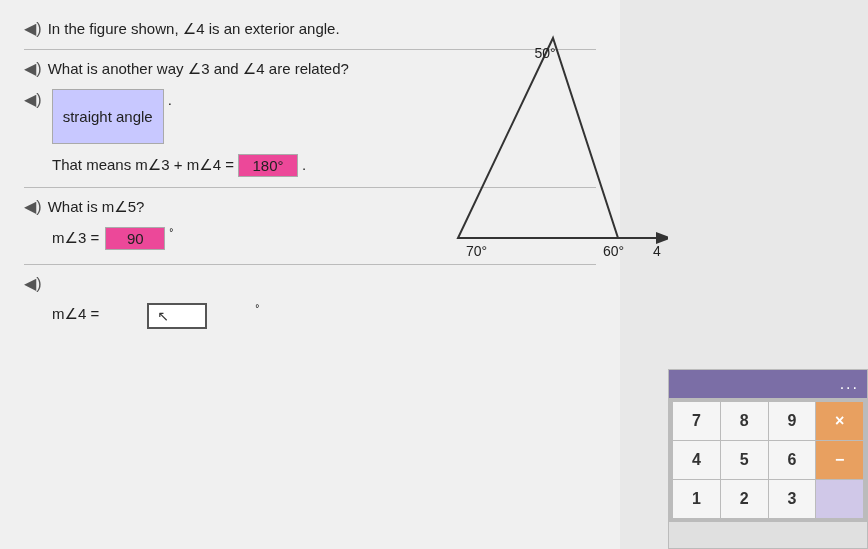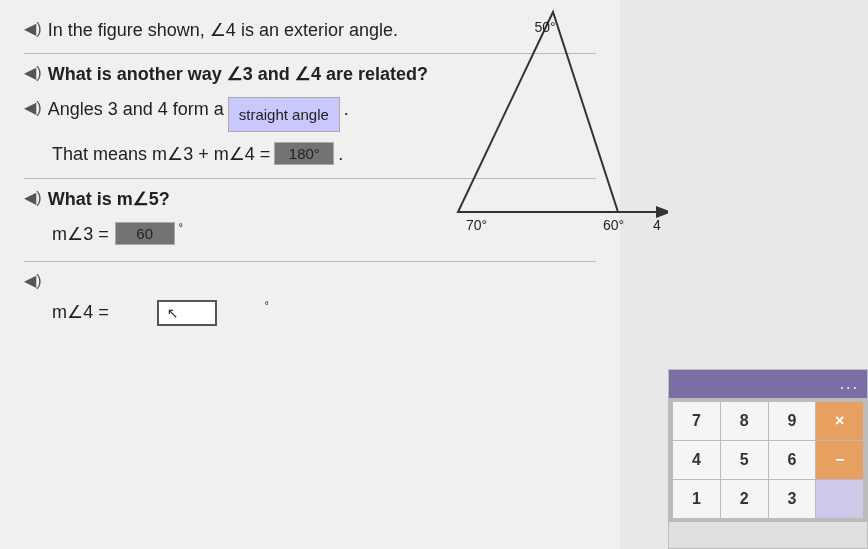--- a/index.html
+++ b/index.html
@@ -28,55 +28,55 @@
     }
 
     .speaker-icon {
       color: #555;
       font-size: 16px;
       margin-right: 6px;
       margin-top: 1px;
     }
 
     .question-text {
-      font-size: 18px;
+      font-size: 15px;
       color: #222;
       line-height: 1.4;
     }
 
     .question-text strong {
-      font-weight: bold;
+      font-weight: normal;
     }
 
     .divider {
       border: none;
       border-top: 1px solid #bbb;
       margin: 8px 0;
     }
 
     .indent-row {
       display: flex;
       align-items: flex-start;
       margin-left: 28px;
       margin-bottom: 8px;
     }
 
     .filled-box {
       background: #c8c8ff;
       border: 1px solid #aaa;
-      padding: 8px 10px;
+      padding: 18px 10px;
       font-size: 15px;
       color: #222;
       margin: 0 4px;
       min-width: 110px;
       text-align: center;
     }
 
     .answer-box {
-      background: #737373;
+      background: #ec4899;
       border: 1px solid #aaa;
       padding: 2px 10px;
       font-size: 15px;
       color: #222;
       margin: 0 4px;
       min-width: 60px;
       text-align: center;
     }
 
     .input-box {
@@ -92,21 +92,21 @@
 
     .cursor-icon {
       font-size: 14px;
       color: #333;
     }
 
     
     .diagram-area {
       position: absolute;
       right: 200px;
-      top: 2px;
+      top: 28px;
       width: 230px;
       height: 240px;
     }
 
     
     .calculator {
       position: absolute;
       right: 0;
       bottom: 0;
       width: 200px;
@@ -177,41 +177,40 @@
 
   <div class="question-row">
     <span class="speaker-icon">◀)</span>
     <span class="question-text">
       <strong>What is another way ∠3 and ∠4 are related?</strong>
     </span>
   </div>
 
   <div class="question-row" style="margin-top:6px;">
     <span class="speaker-icon">◀)</span>
-    <span class="question-text">Angles 3 and 4 form a</span>
     <span class="filled-box">straight angle</span>
     <span class="question-text">.</span>
   </div>
 
   <div class="indent-row" style="margin-top:2px;">
     <span class="question-text">That means m∠3 + m∠4 =</span>
     <span class="answer-box">180°</span>
     <span class="question-text">.</span>
   </div>
 
   <hr class="divider" style="margin-top:10px;">
 
   <div class="question-row" style="margin-top:4px;">
     <span class="speaker-icon">◀)</span>
     <span class="question-text"><strong>What is m∠5?</strong></span>
   </div>
 
   <div class="indent-row" style="margin-top:4px;">
     <span class="question-text">m∠3 =</span>
-    <span class="answer-box" style="margin-left:6px;">60</span>
+    <span class="answer-box" style="margin-left:6px;">90</span>
     <span class="superscript-o">°</span>
   </div>
 
   <hr class="divider" style="margin-top:14px;">
 
   <div class="question-row" style="margin-top:4px;">
     <span class="speaker-icon">◀)</span>
   </div>
 
   <div class="indent-row" style="margin-top:6px;gap:44px;">

